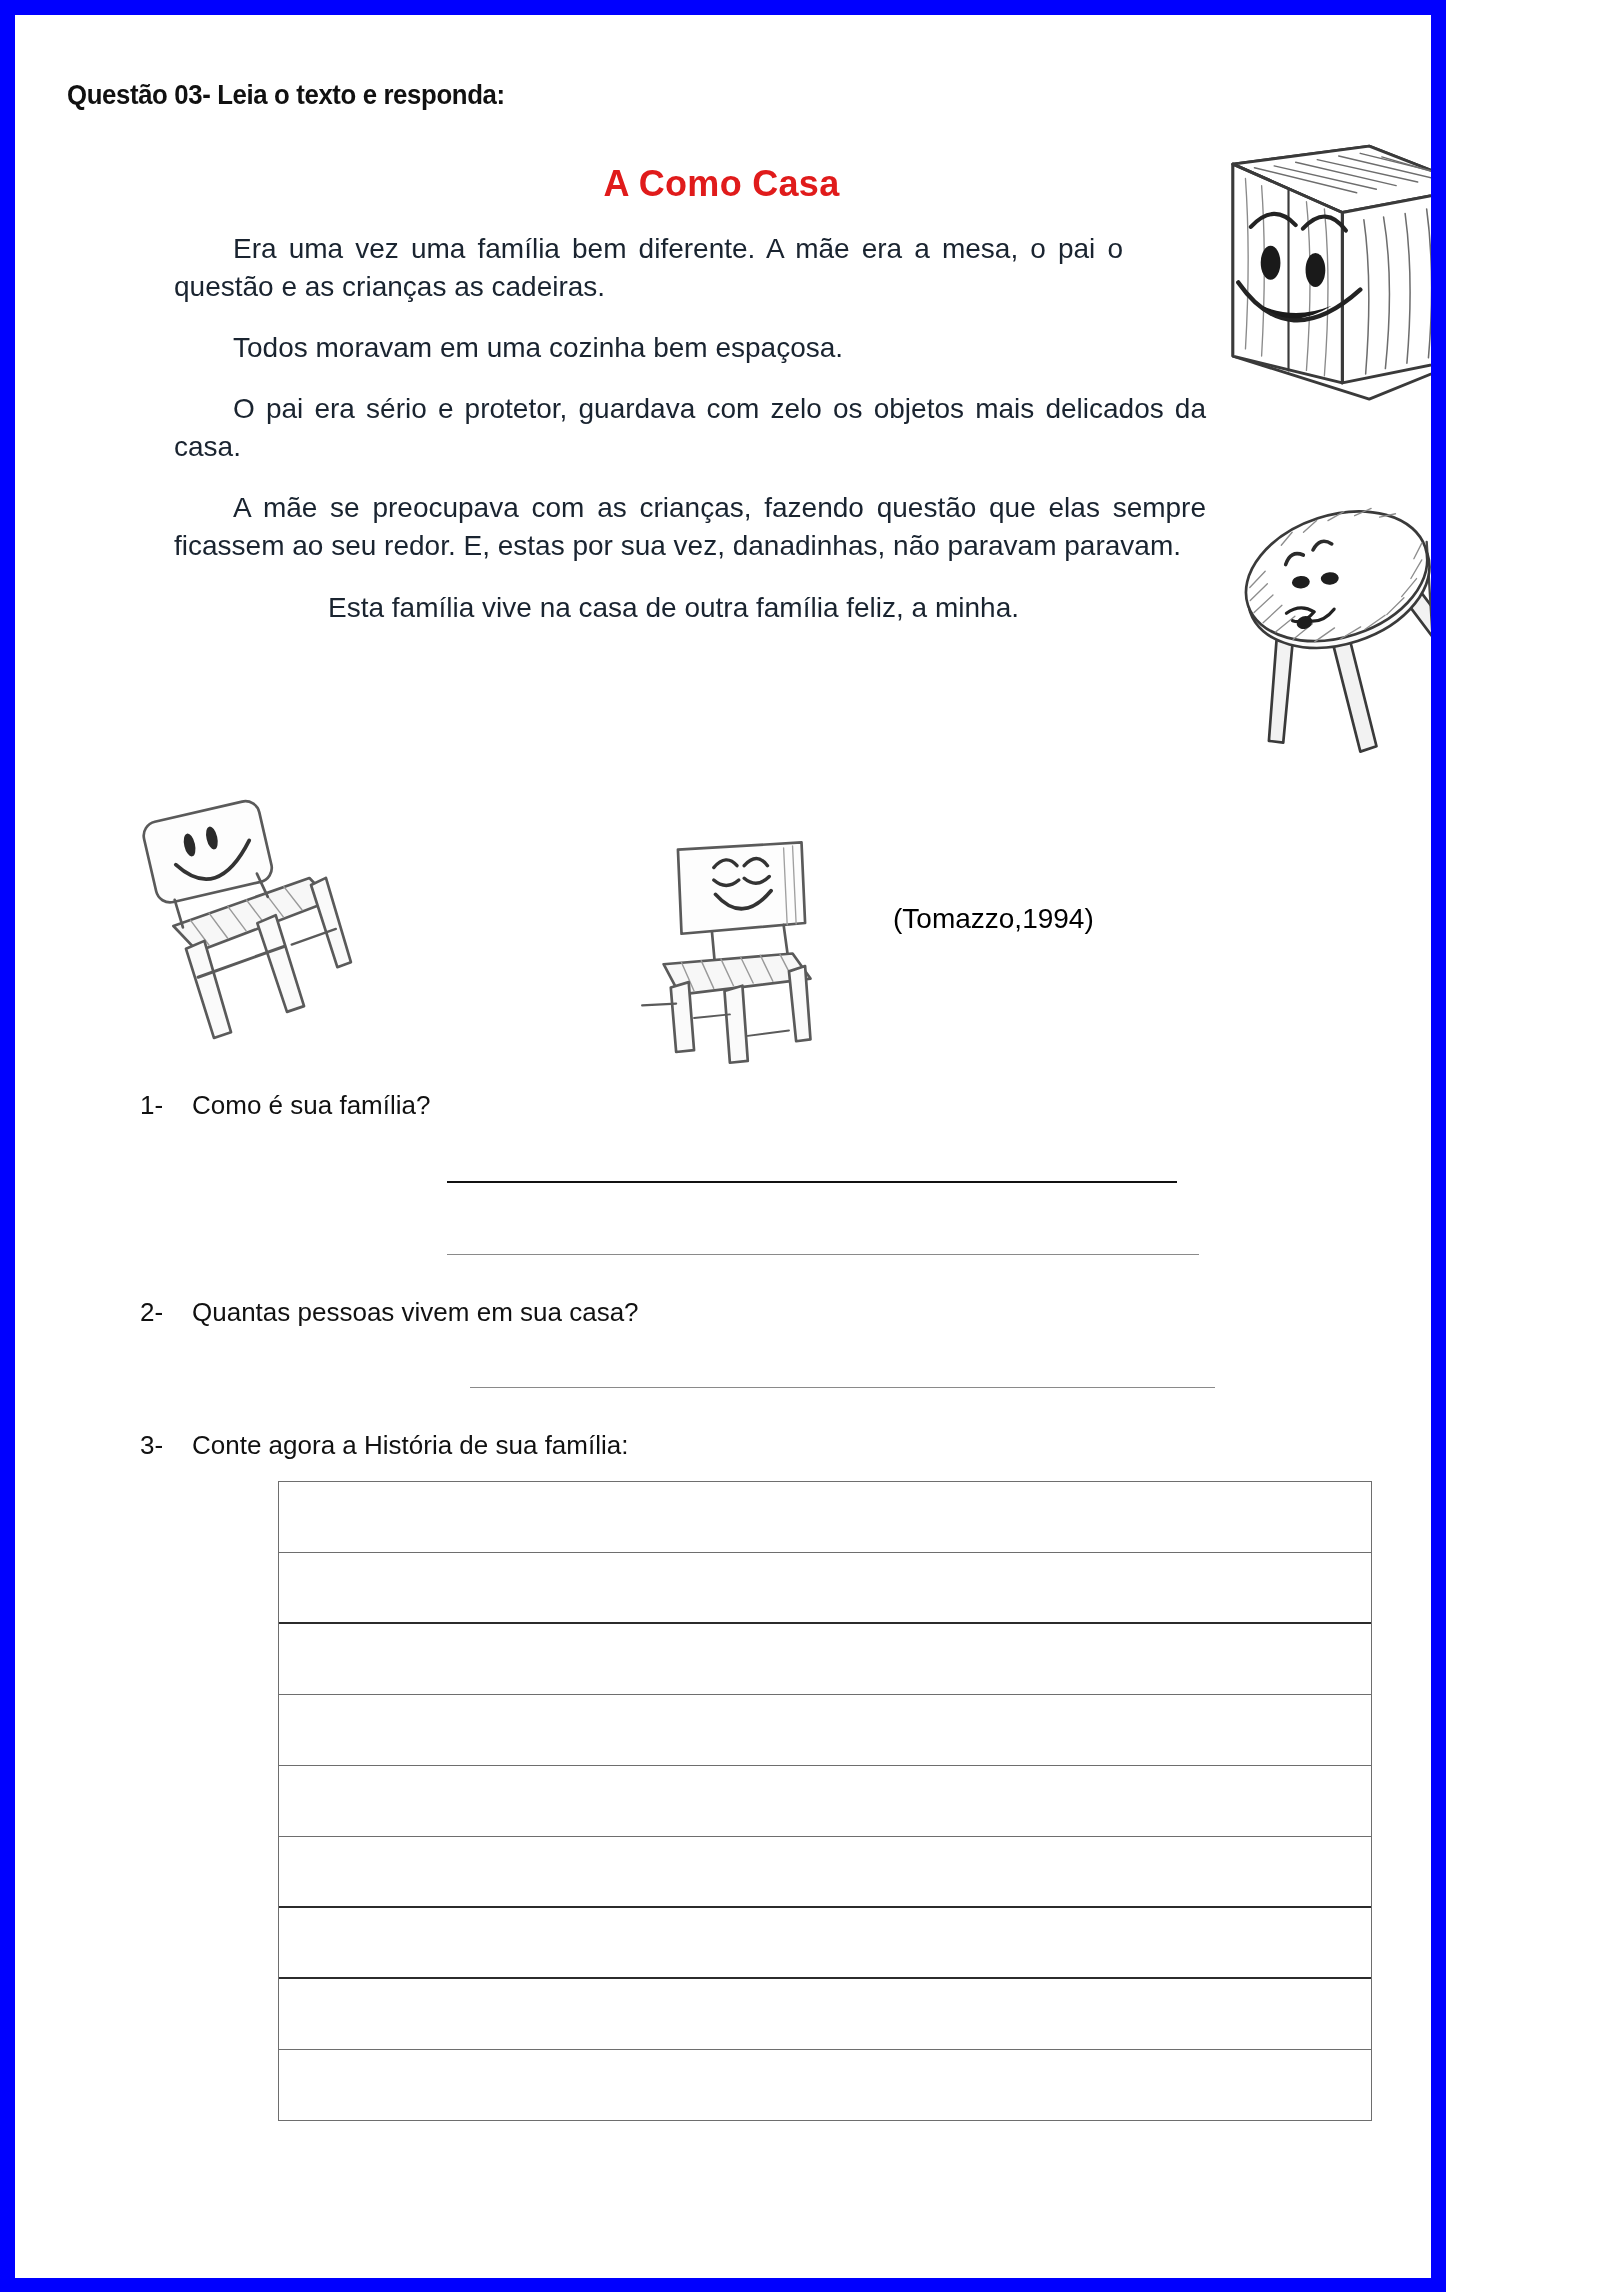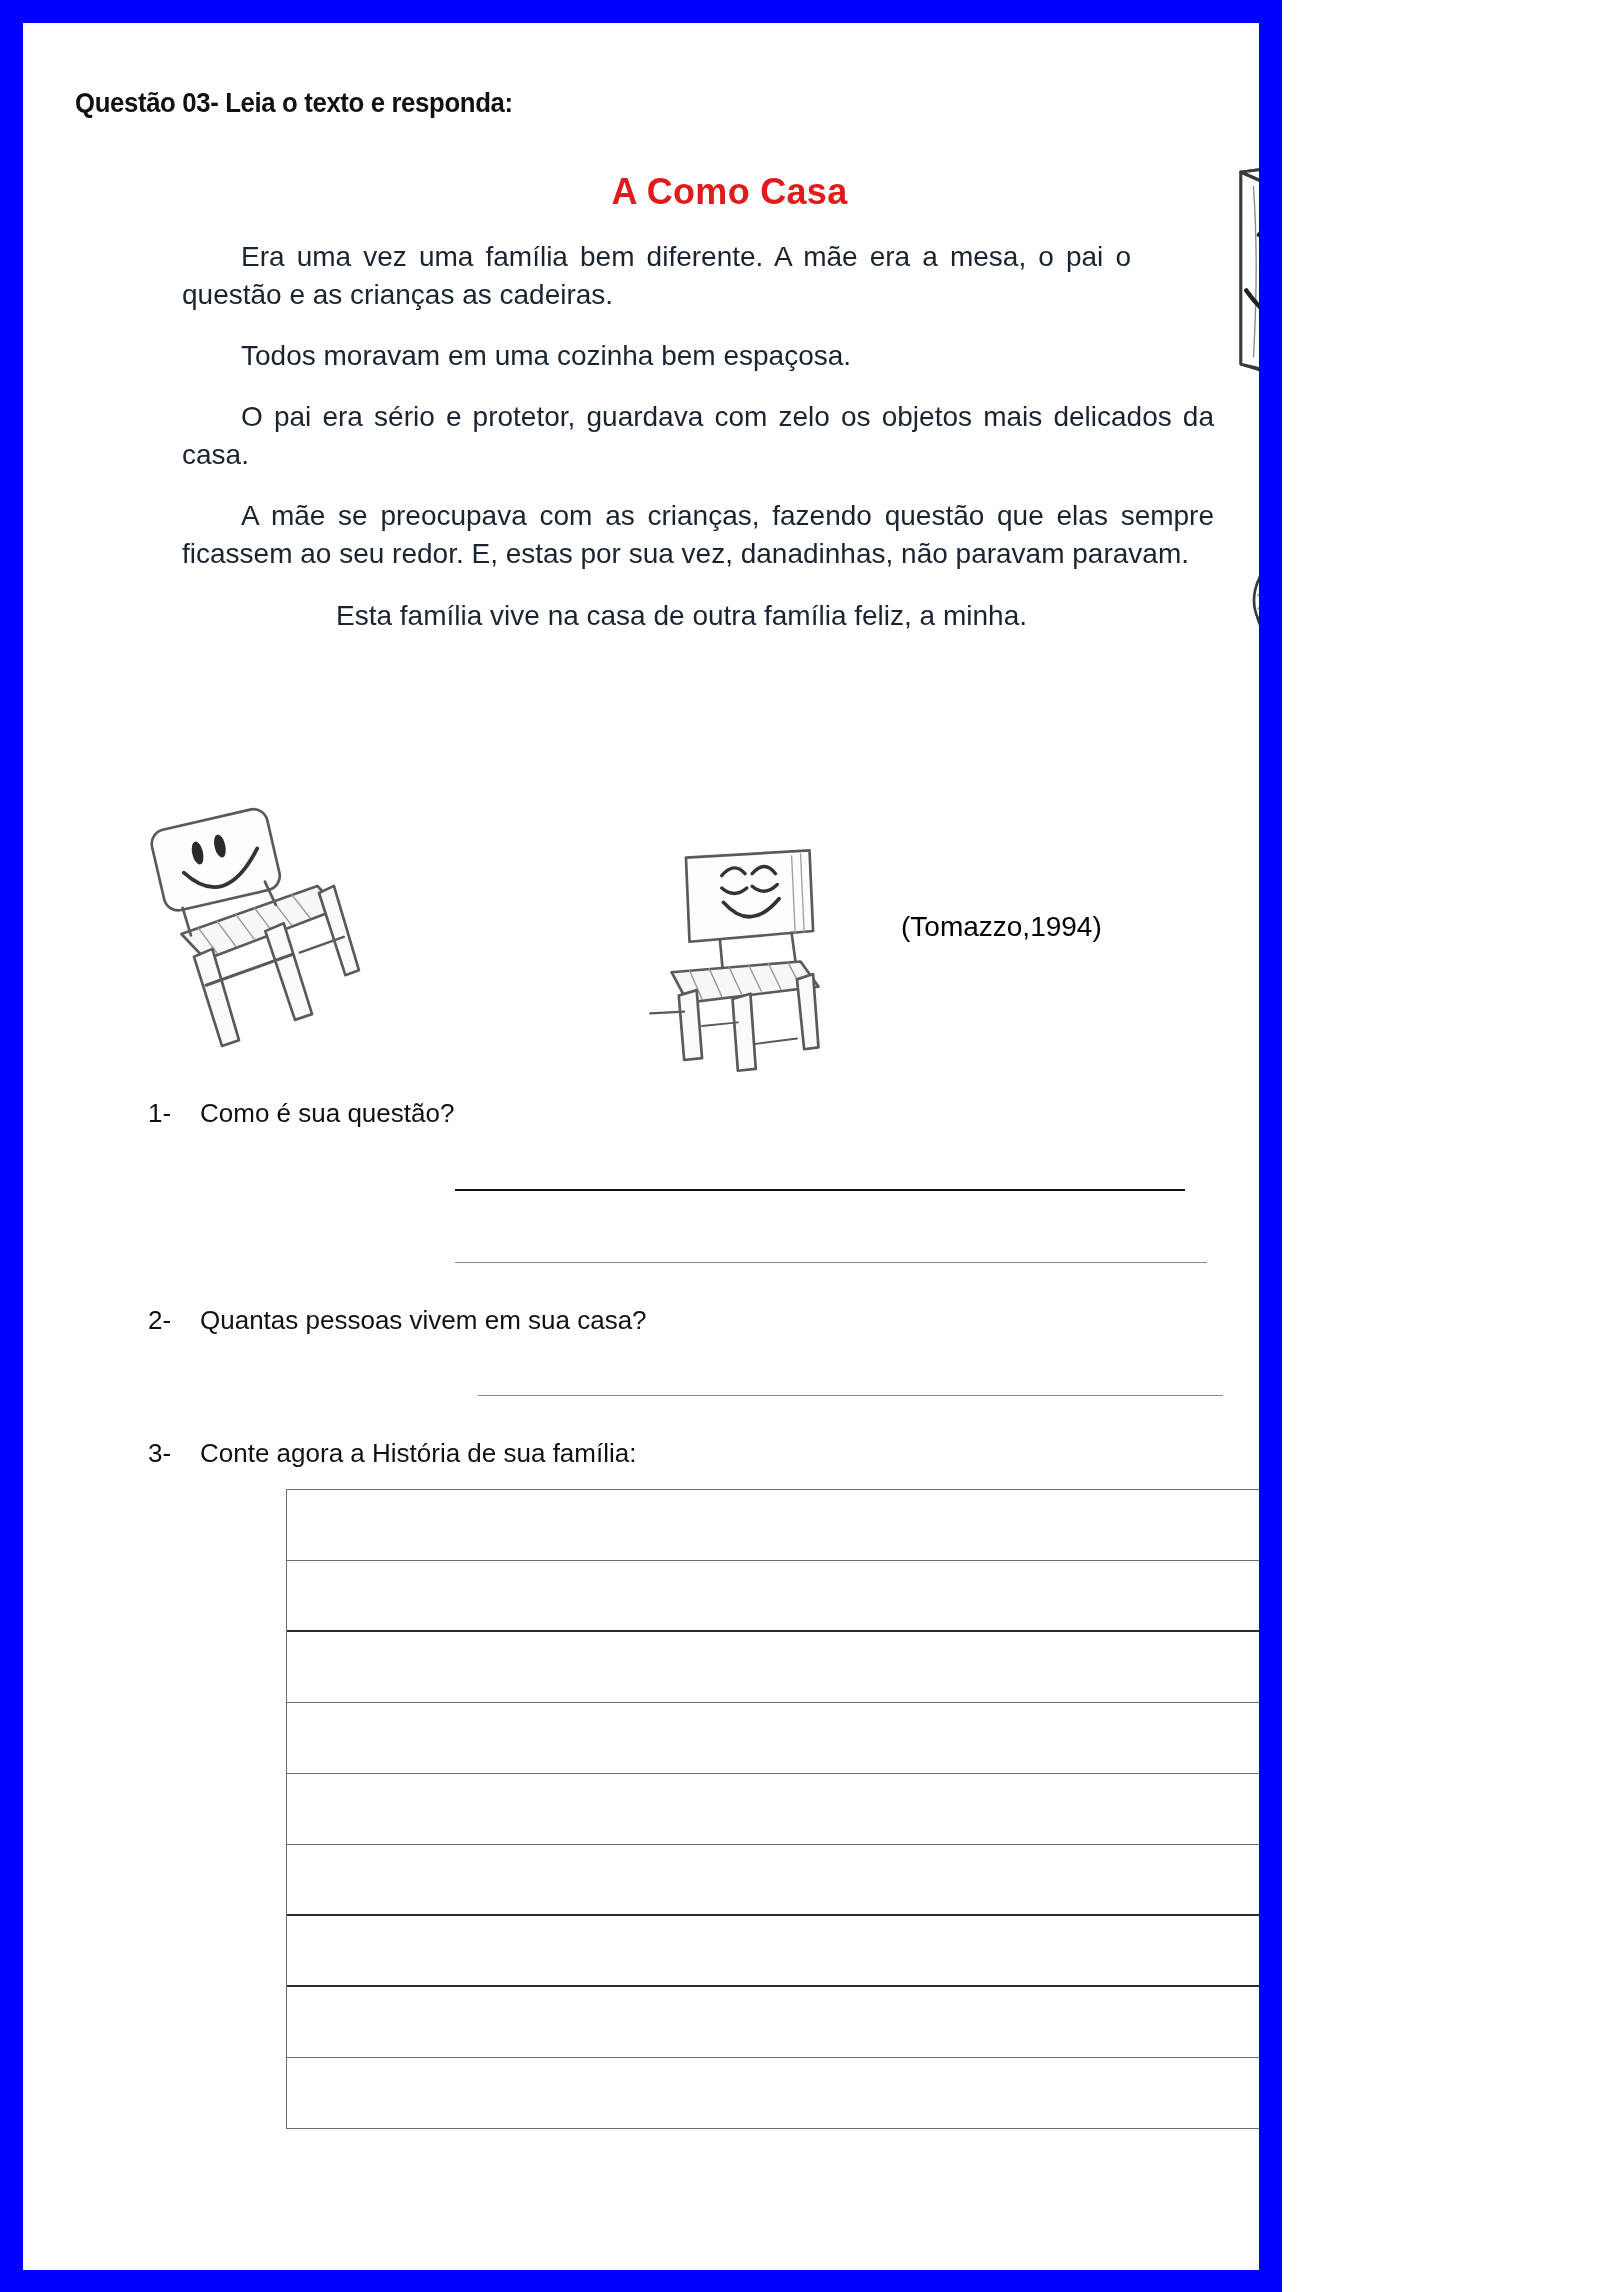--- a/index.html
+++ b/index.html
@@ -7,25 +7,25 @@
     margin: 0;
     padding: 0;
     background: #ffffff;
   }
   body {
     font-family: "Liberation Sans", sans-serif;
   }
 
   .page {
     position: relative;
-    width: 1282px;
+    width: 1446px;
     height: 2293px;
     background: #0000ff;
     box-sizing: border-box;
-    padding: 23px;
+    padding: 15px;
     overflow: hidden;
   }
 
   .sheet {
     position: relative;
     width: 100%;
     height: 100%;
     background: #ffffff;
     box-sizing: border-box;
     overflow: hidden;
@@ -325,21 +325,21 @@
 
         <path d="M98 44 q14 -16 26 -2" stroke="#333" stroke-width="3.8" fill="none"></path>
         <path d="M132 42 q14 -16 26 0" stroke="#333" stroke-width="3.8" fill="none"></path>
         <path d="M98 58 q14 12 28 0" stroke="#333" stroke-width="3.8" fill="none"></path>
         <path d="M132 56 q14 12 28 -2" stroke="#333" stroke-width="3.8" fill="none"></path>
         <path d="M100 74 q30 34 62 -4" stroke="#333" stroke-width="4.2" fill="none"></path>
       </svg>
     </div>
 
     <div class="qrow q1">
-      <span class="qnum">1-</span><span>Como é sua questão?</span>
+      <span class="qnum">1-</span><span>Como é sua família?</span>
     </div>
     <div class="answer-line a1-line1"></div>
     <div class="answer-line light a1-line2"></div>
 
     <div class="qrow q2">
       <span class="qnum">2-</span><span>Quantas pessoas vivem em sua casa?</span>
     </div>
     <div class="answer-line light a2-line1"></div>
 
     <div class="qrow q3">

